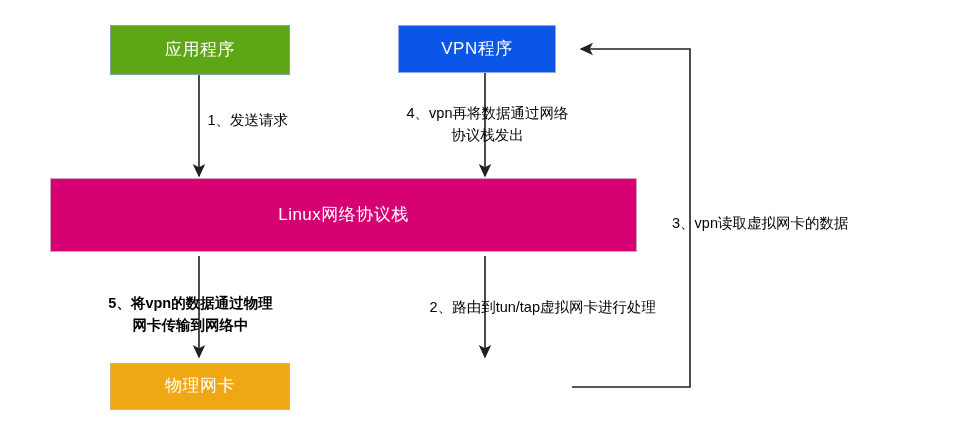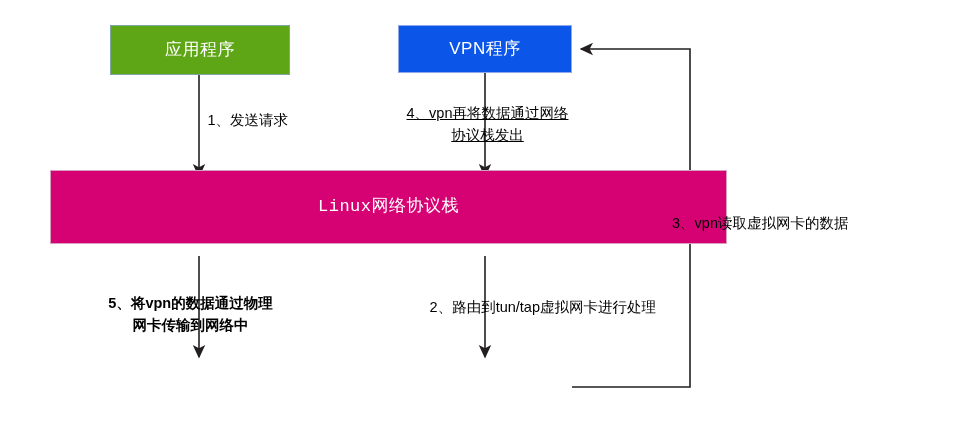--- a/index.html
+++ b/index.html
@@ -35,33 +35,32 @@
     left: 110px;
     top: 25px;
     width: 180px;
     height: 50px;
     background: #5FA617;
     border-color: #7FA6A6;
   }
   .node-vpn {
     left: 398px;
     top: 25px;
-    width: 174px;
+    width: 158px;
     height: 48px;
     background: #0B55E8;
     border-color: #8FA8E8;
   }
   .node-stack {
     left: 50px;
-    top: 170px;
-    width: 677px;
+    top: 178px;
+    width: 587px;
     height: 74px;
     background: #D60274;
     border-color: #D6A0BE;
-    font-family: Liberation Mono, monospace;
   }
   .node-nic {
     left: 110px;
     top: 363px;
     width: 180px;
     height: 47px;
     background: #EFA713;
     border-color: #D8B371;
   }
   .node-tuntap {
@@ -74,21 +73,21 @@
   }
   .edge-label {
     position: absolute;
     font-size: 14.5px;
     color: #000000;
     line-height: 1.5;
     text-align: center;
     white-space: pre-line;
   }
   .lbl-1 { left: 118px; top: 110px; width: 170px; text-align: right; }
-  .lbl-4 { left: 370px; top: 103px; width: 235px; text-decoration: underline; }
+  .lbl-4 { left: 370px; top: 103px; width: 235px; }
   .lbl-3 { left: 672px; top: 200px; width: 280px; text-align: left; margin-top: 13px; }
   .lbl-5 { left: 78px; top: 293px; width: 225px; font-weight: bold; }
   .lbl-2 { left: 336px; top: 297px; width: 320px; text-align: right; }
   svg.wires {
     position: absolute;
     left: 0;
     top: 0;
     width: 964px;
     height: 439px;
     pointer-events: none;
@@ -132,20 +131,23 @@
   </div>
 
   <div class="node node-vpn">
     <span>VPN程序</span>
   </div>
 
   <div class="node node-stack">
     <span>Linux网络协议栈</span>
   </div>
 
+  <div class="node node-nic">
+    <span>物理网卡</span>
+  </div>
 
 
   <div class="edge-label lbl-1">1、发送请求</div>
   <div class="edge-label lbl-4">4、vpn再将数据通过网络
 协议栈发出</div>
   <div class="edge-label lbl-3">3、vpn读取虚拟网卡的数据</div>
   <div class="edge-label lbl-5">5、将vpn的数据通过物理
 网卡传输到网络中</div>
   <div class="edge-label lbl-2">2、路由到tun/tap虚拟网卡进行处理</div>
 

